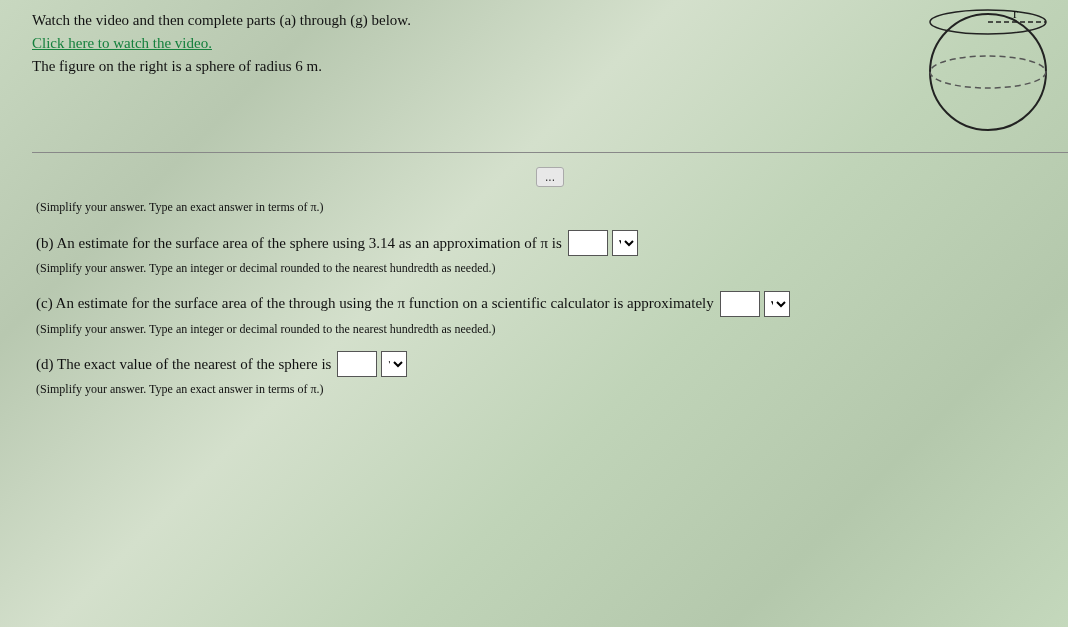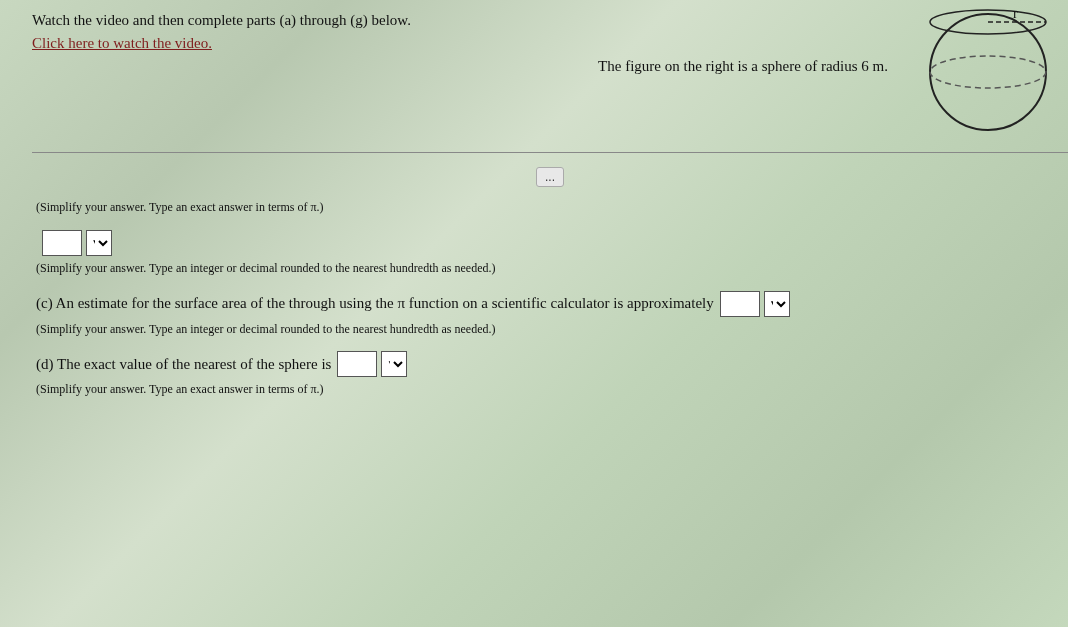--- a/index.html
+++ b/index.html
@@ -40,32 +40,31 @@
     }
 
     .watch-video-text {
       font-size: 15px;
       font-weight: 500;
       margin-bottom: 6px;
       color: #111;
     }
 
     .video-link {
-      color: #7f1d1d;
+      color: #15803d;
       text-decoration: underline;
       cursor: pointer;
       font-size: 15px;
       display: inline-block;
       margin-bottom: 6px;
     }
 
     .sphere-description {
       font-size: 15px;
       color: #111;
-      text-align: right;
     }
 
     .sphere-diagram {
       width: 160px;
       height: 140px;
       flex-shrink: 0;
       margin-left: 20px;
       margin-top: -10px;
     }
 
@@ -178,20 +177,21 @@
   </div>
 
   <div class="questions-section">
 
     <div class="question-block">
       <div class="simplify-note">(Simplify your answer. Type an exact answer in terms of π.)</div>
     </div>
 
     <div class="question-block">
       <div class="question-line">
+        <span class="question-text">(b) An estimate for the surface area of the sphere using 3.14 as an approximation of π is</span>
         <span class="inline-answer">
           &nbsp;<input type="text" class="answer-input" style="">
           <select class="answer-select">
             <option>▼</option>
           </select>
         </span>
       </div>
       <div class="simplify-note">(Simplify your answer. Type an integer or decimal rounded to the nearest hundredth as needed.)</div>
     </div>
 

